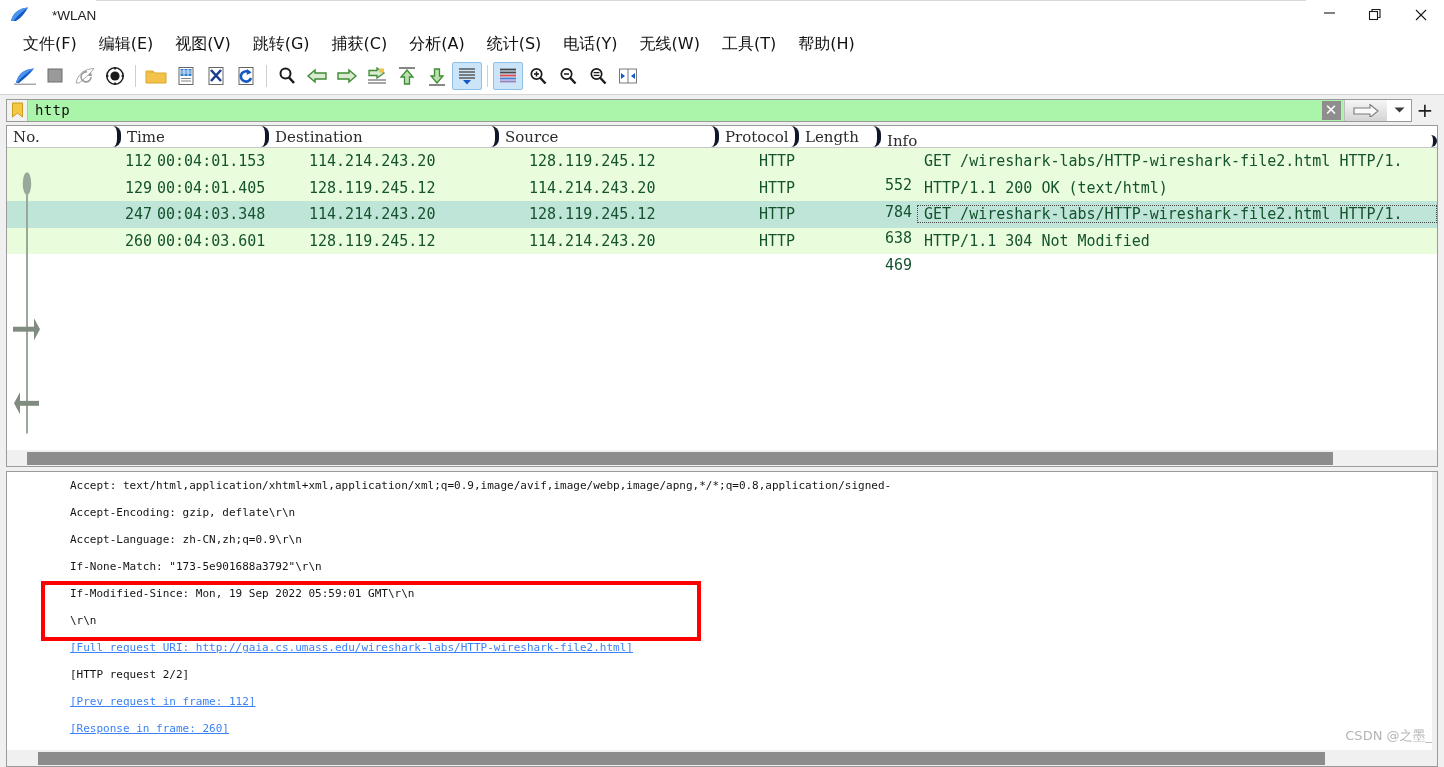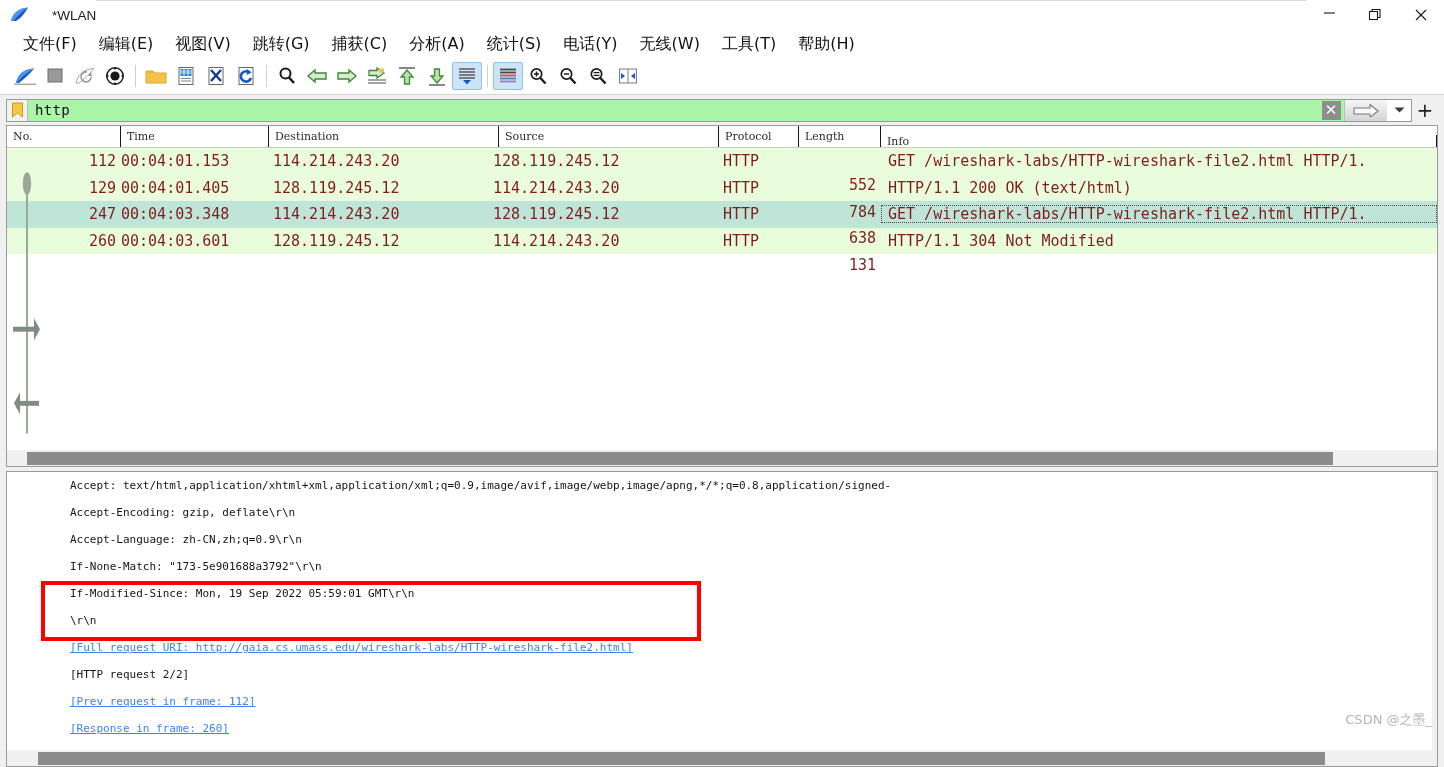--- a/index.html
+++ b/index.html
@@ -210,43 +210,45 @@
   }
   .plist-header {
     display: flex;
     height: 21px;
     background: #ffffff;
     border-bottom: 1px solid #c8c8c8;
     flex: 0 0 auto;
     font-family: "DejaVu Serif", serif;
   }
   .plist-header .hcell {
-    font-size: 11px;
+    font-size: 15px;
     color: #2b2b2b;
     padding-left: 6px;
-    border-right: 1px solid #0f172a;
+    border-right: 4px solid #0f172a;
     box-sizing: border-box;
     display: flex;
     align-items: center;
     overflow: hidden;
     white-space: nowrap;
+    border-radius: 8px;
   }
   .plist-body {
     flex: 1 1 auto;
     overflow: hidden;
     position: relative;
     font-family: "DejaVu Sans Mono", monospace;
   }
   .prow {
     display: flex;
     height: 26.5px;
     align-items: center;
     font-size: 15px;
-    color: #7f1d1d;
+    color: #14532d;
     white-space: nowrap;
+    padding-left: 36px;
   }
   .prow.normal { background: #e9fddc; }
   .prow.selected { background: #bfe5d9; }
   .cell { box-sizing: border-box; overflow: hidden; white-space: nowrap; }
   .c-no    { width: 114px; text-align: right; padding-right: 5px; }
   .c-time  { width: 148px; padding-left: 0px; }
   .c-src   { width: 220px; padding-left: 4px; }
   .c-dst   { width: 230px; padding-left: 4px; }
   .c-proto { width: 80px; padding-left: 4px; }
   .c-len   { width: 82px; text-align: right; padding-right: 5px; margin-top: 48px; }
@@ -321,21 +323,21 @@
   }
   .bottom-scroll .thumb {
     height: 13px;
     background: #8c8c8c;
     width: 90%;
     margin-left: 2.2%;
   }
   .watermark {
     position: absolute;
     right: 12px;
-    bottom: 38px;
+    bottom: 22px;
     font-size: 13px;
     color: #b4b4b4;
     font-family: "DejaVu Sans", sans-serif;
     z-index: 6;
   }
   .vscroll-right {
     position: absolute;
     right: 0; top: 0; bottom: 0;
     width: 5px;
     background: #f0f0f0;
@@ -632,21 +634,21 @@
           <div class="cell c-proto">HTTP</div>
           <div class="cell c-len">638</div>
           <div class="cell c-info">GET /wireshark-labs/HTTP-wireshark-file2.html HTTP/1.</div>
         </div>
         <div class="prow normal">
           <div class="cell c-no">260</div>
           <div class="cell c-time">00:04:03.601</div>
           <div class="cell c-src">128.119.245.12</div>
           <div class="cell c-dst">114.214.243.20</div>
           <div class="cell c-proto">HTTP</div>
-          <div class="cell c-len">131</div>
+          <div class="cell c-len">469</div>
           <div class="cell c-info">HTTP/1.1 304 Not Modified</div>
         </div>
       </div>
     <div class="hscroll-row">
       <div class="hscroll-thumb"></div>
     </div>
   </div>
 
   <div class="detail-pane" id="detail-pane">
     <div class="vscroll-right"></div>

